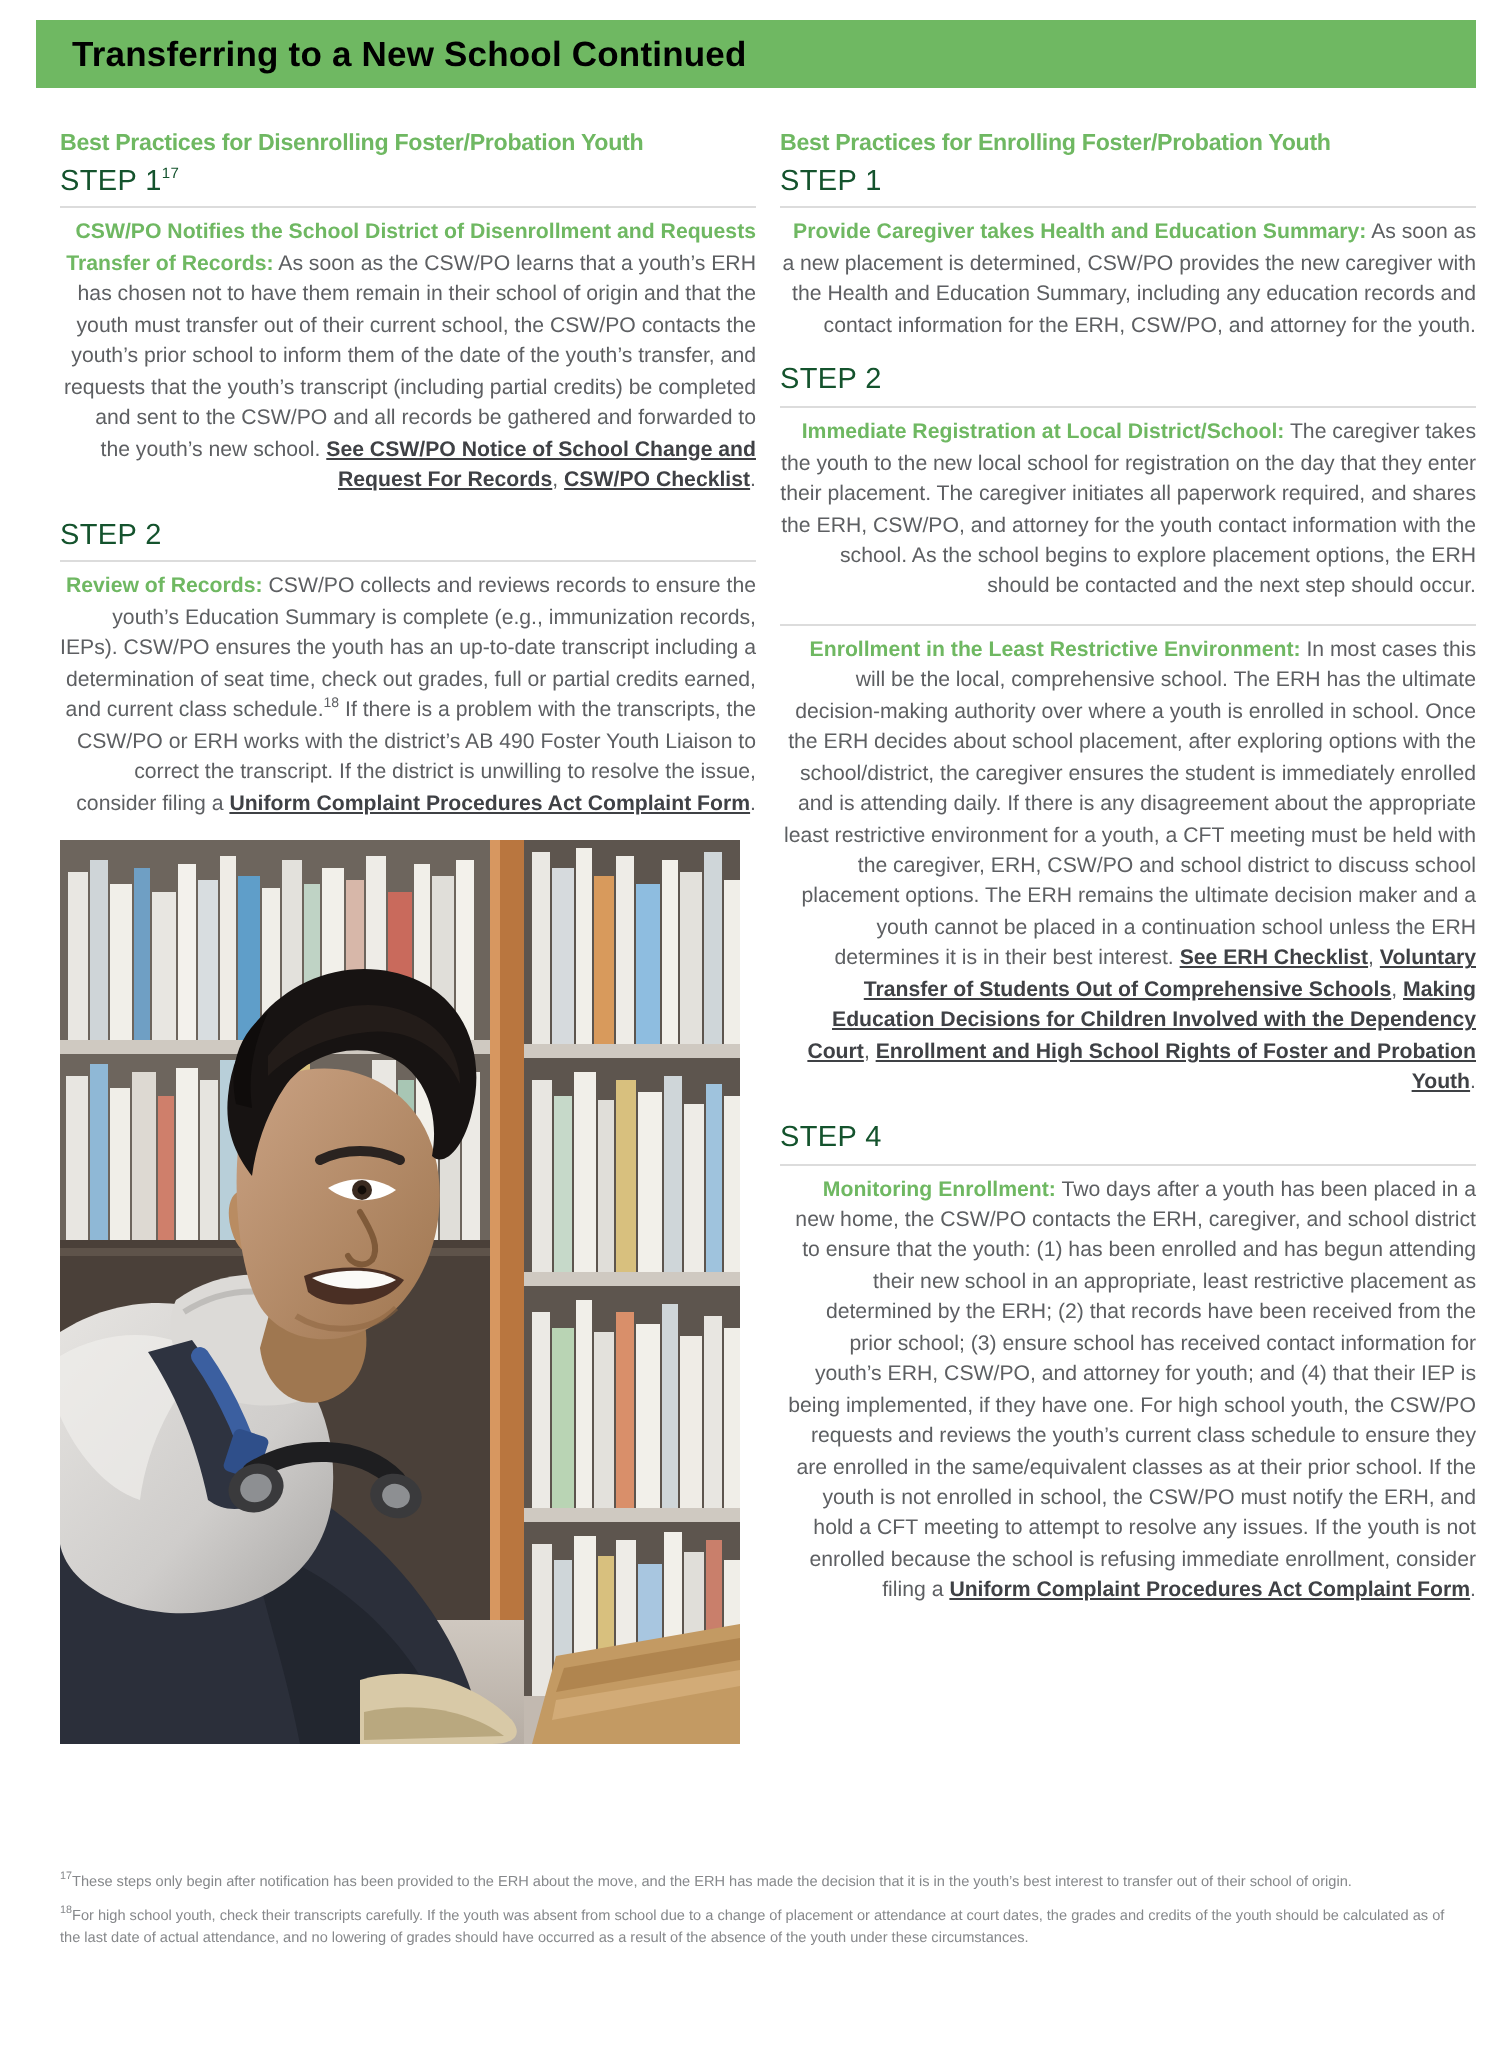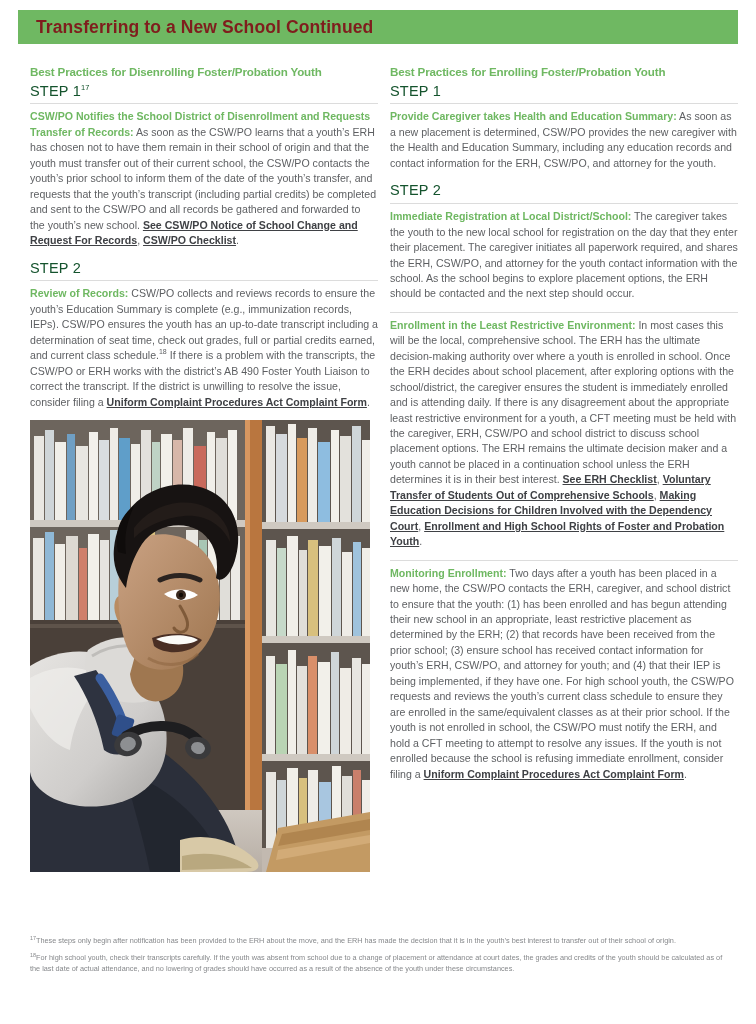--- a/index.html
+++ b/index.html
@@ -29,21 +29,21 @@
     position: absolute;
     left: 18px;
     top: 10px;
     width: 720px;
     height: 34px;
     background: #6fb862;
     display: flex;
     align-items: center;
   }
   .title-bar .title-text {
-    color: #7f1d1d;
+    color: #000000;
     font-size: 17.5px;
     font-weight: bold;
     letter-spacing: 0.1px;
     padding-left: 18px;
   }
 
   
   .columns {
     position: absolute;
     left: 0;
@@ -87,21 +87,21 @@
     border-top: 1px solid #dcdcdc;
     margin: 0 0 5px 0;
     height: 0;
   }
 
   .para {
     font-size: 10.6px;
     line-height: 1.46;
     color: #5d5f62;
     margin: 0 0 10px 0;
-    text-align: left;
+    text-align: right;
   }
   .lead {
     color: #6fb862;
     font-weight: bold;
   }
   .link {
     font-weight: bold;
     color: #3f4145;
     text-decoration: underline;
   }
@@ -372,20 +372,21 @@
       <hr class="rule">
       <p class="para"><span class="lead">Provide Caregiver takes Health and Education Summary:</span><span> As soon as a new placement is determined, CSW/PO provides the new caregiver with the Health and Education Summary, including any education records and contact information for the ERH, CSW/PO, and attorney for the youth.</span></p>
 
       <div class="step-label">STEP 2</div>
       <hr class="rule">
       <p class="para"><span class="lead">Immediate Registration at Local District/School:</span><span> The caregiver takes the youth to the new local school for registration on the day that they enter their placement. The caregiver initiates all paperwork required, and shares the ERH, CSW/PO, and attorney for the youth contact information with the school. As the school begins to explore placement options, the ERH should be contacted and the next step should occur.</span></p>
 
       <hr class="rule">
       <p class="para"><span class="lead">Enrollment in the Least Restrictive Environment:</span><span> In most cases this will be the local, comprehensive school. The ERH has the ultimate decision-making authority over where a youth is enrolled in school. Once the ERH decides about school placement, after exploring options with the school/district, the caregiver ensures the student is immediately enrolled and is attending daily. If there is any disagreement about the appropriate least restrictive environment for a youth, a CFT meeting must be held with the caregiver, ERH, CSW/PO and school district to discuss school placement options. The ERH remains the ultimate decision maker and a youth cannot be placed in a continuation school unless the ERH determines it is in their best interest. </span><span class="link">See ERH Checklist</span>, <span class="link">Voluntary Transfer of Students Out of Comprehensive Schools</span>, <span class="link">Making Education Decisions for Children Involved with the Dependency Court</span>, <span class="link">Enrollment and High School Rights of Foster and Probation Youth</span><span>.</span></p>
 
+      <div class="step-label">STEP 4</div>
       <hr class="rule">
       <p class="para"><span class="lead">Monitoring Enrollment:</span><span> Two days after a youth has been placed in a new home, the CSW/PO contacts the ERH, caregiver, and school district to ensure that the youth: (1) has been enrolled and has begun attending their new school in an appropriate, least restrictive placement as determined by the ERH; (2) that records have been received from the prior school; (3) ensure school has received contact information for youth’s ERH, CSW/PO, and attorney for youth; and (4) that their IEP is being implemented, if they have one. For high school youth, the CSW/PO requests and reviews the youth’s current class schedule to ensure they are enrolled in the same/equivalent classes as at their prior school. If the youth is not enrolled in school, the CSW/PO must notify the ERH, and hold a CFT meeting to attempt to resolve any issues. If the youth is not enrolled because the school is refusing immediate enrollment, consider filing a </span><span class="link">Uniform Complaint Procedures Act Complaint Form</span><span>.</span></p>
 
     </div>
   </div>
 
   <div class="footnotes">
     <p class="footnote"><span class="fnnum">17</span><span>These steps only begin after notification has been provided to the ERH about the move, and the ERH has made the decision that it is in the youth’s best interest to transfer out of their school of origin.</span></p>
     <p class="footnote"><span class="fnnum">18</span><span>For high school youth, check their transcripts carefully. If the youth was absent from school due to a change of placement or attendance at court dates, the grades and credits of the youth should be calculated as of the last date of actual attendance, and no lowering of grades should have occurred as a result of the absence of the youth under these circumstances.</span></p>
   </div>

